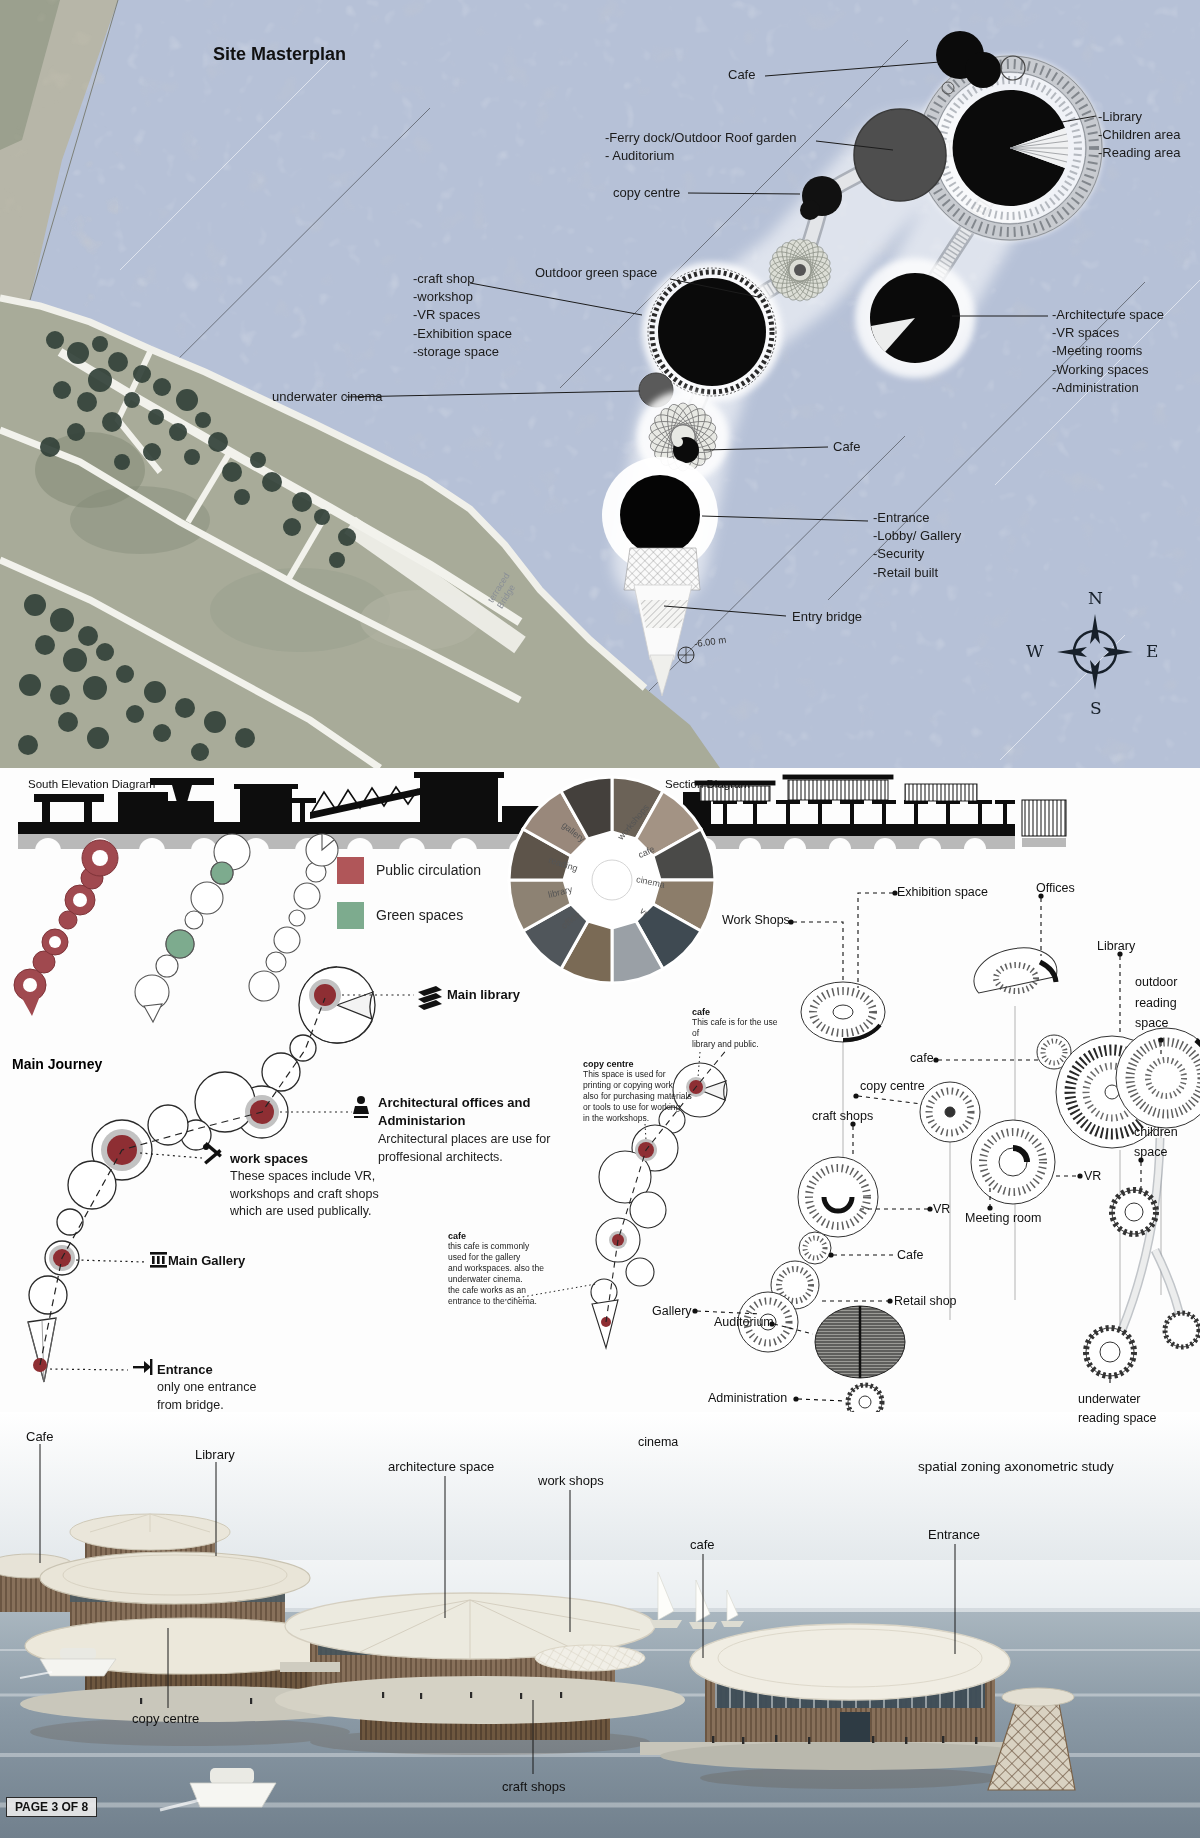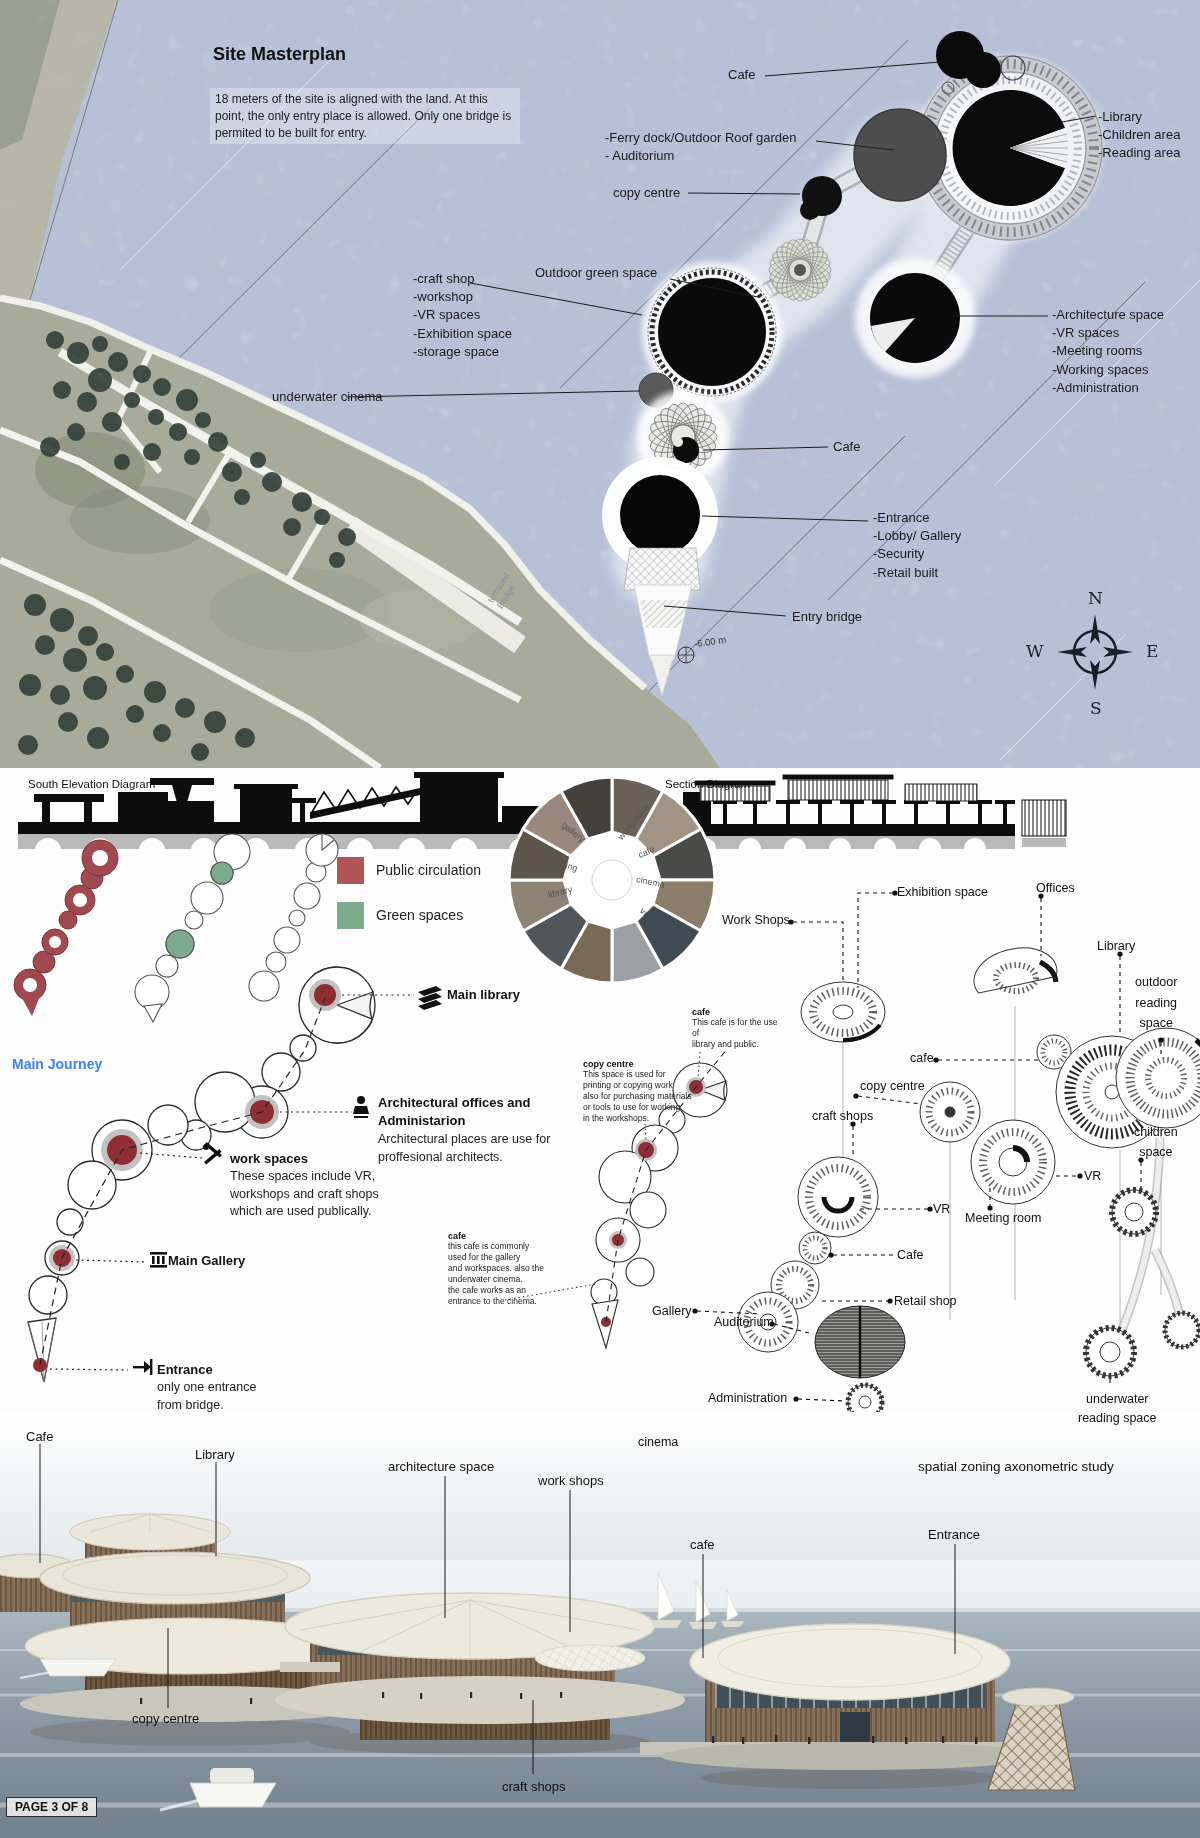--- a/index.html
+++ b/index.html
@@ -4,23 +4,23 @@
 <style>
   html,body{margin:0;padding:0;background:#ffffff;font-family:"Liberation Sans",sans-serif;}
   #board{position:relative;width:1200px;height:1838px;overflow:hidden;background:#fff;}
   #gfx{position:absolute;left:0;top:0;}
   .lbl{position:absolute;font-size:13px;color:#1b1b1b;line-height:1.4;white-space:pre-line;}
   .title{font-size:18px;font-weight:bold;color:#111;}
   .desc{font-size:12px;width:300px;background:rgba(255,255,255,.30);padding:3px 5px;color:#222;}
   .dia{font-size:11.5px;color:#111;}
   .legend-txt{font-size:14px;color:#222;}
   .compass-l{position:absolute;font-family:"DejaVu Serif",serif;font-size:17px;color:#17202a;}
-  .ax{font-size:12.5px;color:#111;text-align:center;}
+  .ax{font-size:12.5px;color:#111;}
   .rl{font-size:13px;color:#111;}
-  .heading{font-size:14px;font-weight:bold;color:#3b82f6;text-align:right;}
+  .heading{font-size:14px;font-weight:bold;color:#000000;text-align:right;}
   .jt{font-size:13px;font-weight:bold;color:#111;line-height:1.35;}
   .jb{font-size:12.5px;color:#1c1c1c;line-height:1.4;}
   .note-t{font-size:9px;font-weight:bold;color:#111;}
   .note-b{font-size:8.5px;color:#222;line-height:1.3;}
   .rot-bridge{position:absolute;font-size:9px;color:#8a8f96;transform:rotate(-58deg);white-space:pre-line;line-height:1.2;}
   .depth{position:absolute;font-size:9.5px;color:#333;transform:rotate(-8deg);}
   #page-badge{position:absolute;left:6px;top:1797px;background:rgba(235,235,235,.9);
     border:1.5px solid #2a2a2a;padding:2px 8px;font-size:12px;font-weight:bold;color:#111;}
   .caption{font-size:13.5px;color:#111;}
 </style>
@@ -868,21 +868,20 @@
       <line x1="570" y1="1490" x2="570" y2="1632"></line>
       <line x1="703" y1="1554" x2="703" y2="1658"></line>
       <line x1="955" y1="1544" x2="955" y2="1654"></line>
       <line x1="168" y1="1708" x2="168" y2="1628"></line>
       <line x1="533" y1="1774" x2="533" y2="1700"></line>
     </g>
   </g>
 </svg>
 
 <div class="lbl title" style="left:213px;top:42px;">Site Masterplan</div>
-<div class="lbl desc" style="left:210px;top:88px;">18 meters of the site is aligned with the land. At this point, the only entry place is allowed. Only one bridge is permited to be built for entry.</div>
 <div class="lbl" style="left:728px;top:66px;">Cafe</div>
 <div class="lbl" style="left:605px;top:129px;">-Ferry dock/Outdoor Roof garden
 - Auditorium</div>
 <div class="lbl" style="left:613px;top:184px;">copy centre</div>
 <div class="lbl" style="left:1098px;top:108px;">-Library
 -Children area
 -Reading area</div>
 <div class="lbl" style="left:535px;top:264px;">Outdoor green space</div>
 <div class="lbl" style="left:413px;top:270px;">-craft shop
 -workshop

